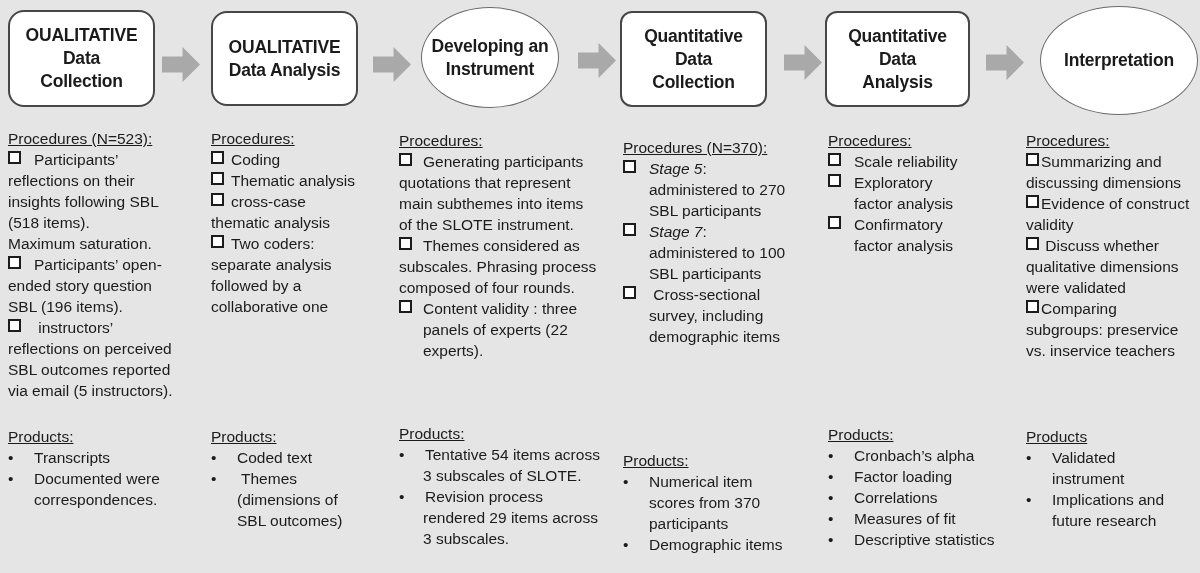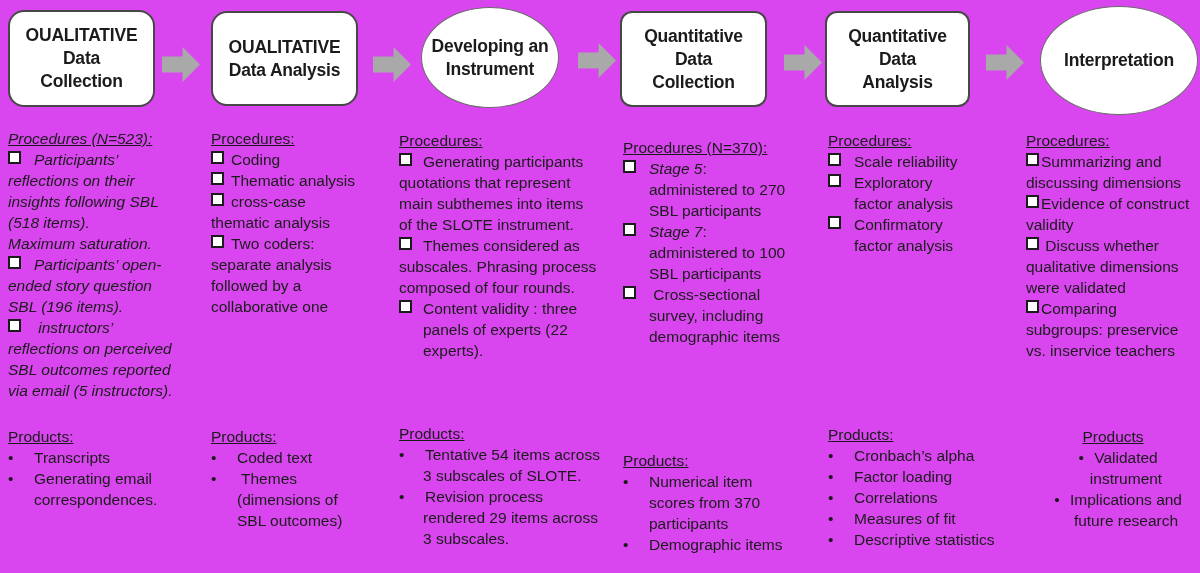--- a/index.html
+++ b/index.html
@@ -1,17 +1,17 @@
 <!DOCTYPE html>
 <html><head>
 <meta charset="utf-8">
 <style>
   html,body{margin:0;padding:0;background:#ffffff;}
   .canvas{
-    position:relative;width:1200px;height:573px;background:#d946ef;
+    position:relative;width:1200px;height:573px;background:#e5e5e5;
     font-family:"Liberation Sans",sans-serif;color:#1b1b1b;overflow:hidden;
   }
   
   .shape{
     position:absolute;display:flex;align-items:center;justify-content:center;
     text-align:center;font-weight:bold;font-size:17.5px;line-height:23px;
     white-space:pre-line;background:#fff;box-sizing:border-box;letter-spacing:-0.2px;
   }
   .rect{border:2px solid #474747;}
   .ellipse{border:1.6px solid #6a6a6a;border-radius:50%;}
@@ -64,39 +64,39 @@
   <div class="arrow" style="left:784px;top:45px;"></div>
 
   <div class="shape rect" style="left:825px;top:11px;width:145px;height:96px;border-radius:12px;">Quantitative
 Data
 Analysis</div>
   <div class="arrow" style="left:986px;top:45px;"></div>
 
   <div class="shape ellipse" style="left:1040px;top:6px;width:158px;height:109px;">Interpretation</div>
 
   <section class="col c1" style="left:8px;width:198px;">
-    <div class="blk" style="top:128px;font-style:italic;">
+    <div class="blk" style="top:128px;">
       <div class="h">Procedures (N=523):</div>
       <div class="li"><span class="cb"></span><span>Participants’
 reflections on their
 insights following SBL
 (518 items).
 Maximum saturation.</span></div>
       <div class="li"><span class="cb"></span><span>Participants’ open-
 ended story question
 SBL (196 items).</span></div>
       <div class="li"><span class="cb"></span><span> instructors’
 reflections on perceived
 SBL outcomes reported
 via email (5 instructors).</span></div>
     </div>
     <div class="blk" style="top:426px;">
       <div class="h">Products:</div>
       <div class="li hang"><span class="blt"></span><span>Transcripts</span></div>
-      <div class="li hang"><span class="blt"></span><span>Generating email
+      <div class="li hang"><span class="blt"></span><span>Documented were
 correspondences.</span></div>
     </div>
   </section>
 
   <section class="col c2" style="left:211px;width:182px;">
     <div class="blk" style="top:128px;">
       <div class="h">Procedures:</div>
       <div class="li"><span class="cb"></span><span>Coding</span></div>
       <div class="li"><span class="cb"></span><span>Thematic analysis</span></div>
       <div class="li"><span class="cb"></span><span>cross-case
@@ -187,21 +187,21 @@
 discussing dimensions</span></div>
       <div class="li"><span class="cb"></span><span>Evidence of construct
 validity</span></div>
       <div class="li"><span class="cb"></span><span> Discuss whether
 qualitative dimensions
 were validated</span></div>
       <div class="li"><span class="cb"></span><span>Comparing
 subgroups: preservice
 vs. inservice teachers</span></div>
     </div>
-    <div class="blk" style="top:426px;text-align:center;">
+    <div class="blk" style="top:426px;">
       <div class="h">Products</div>
       <div class="li hang"><span class="blt"></span><span>Validated
 instrument</span></div>
       <div class="li hang"><span class="blt"></span><span>Implications and
 future research</span></div>
     </div>
   </section>
 
 </div>
 

